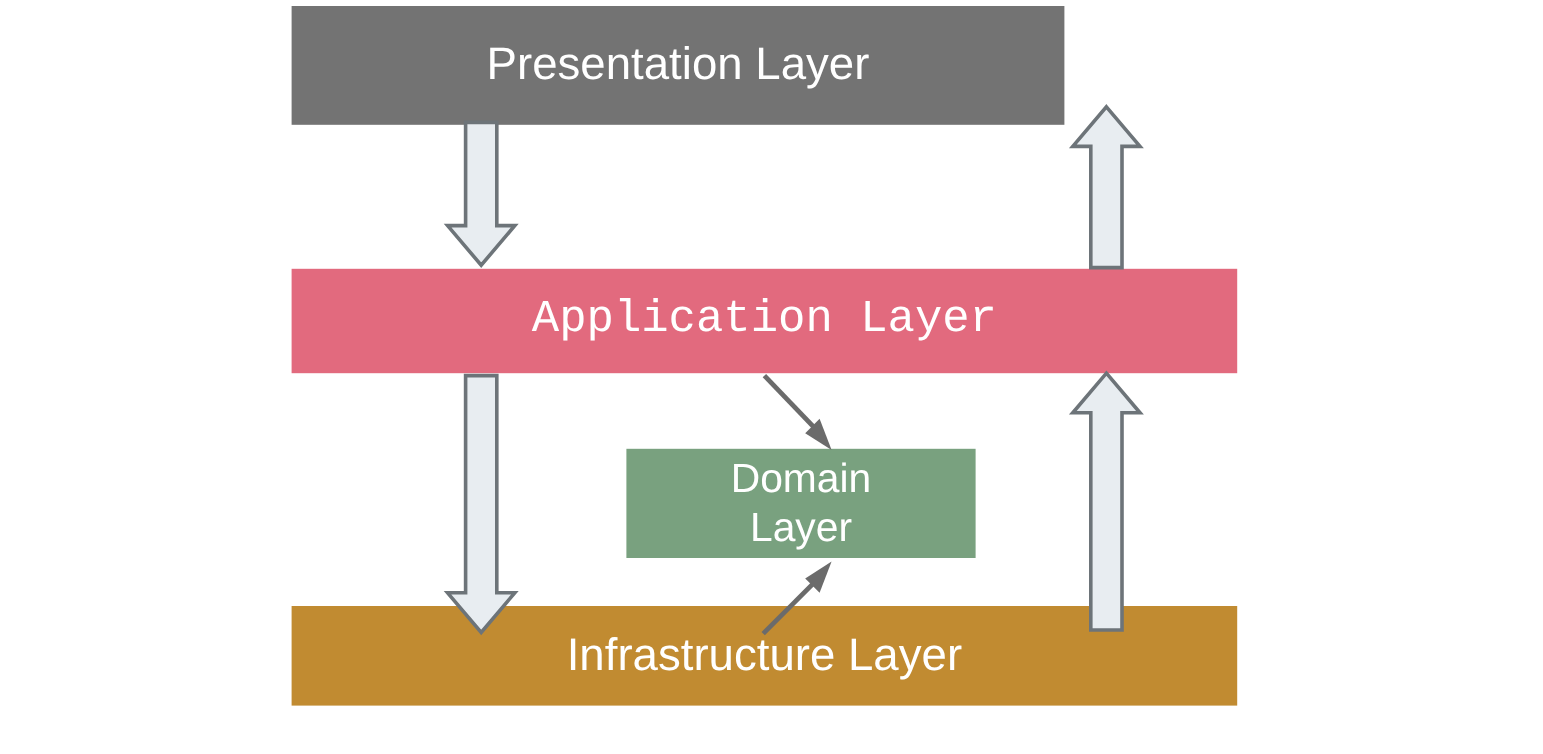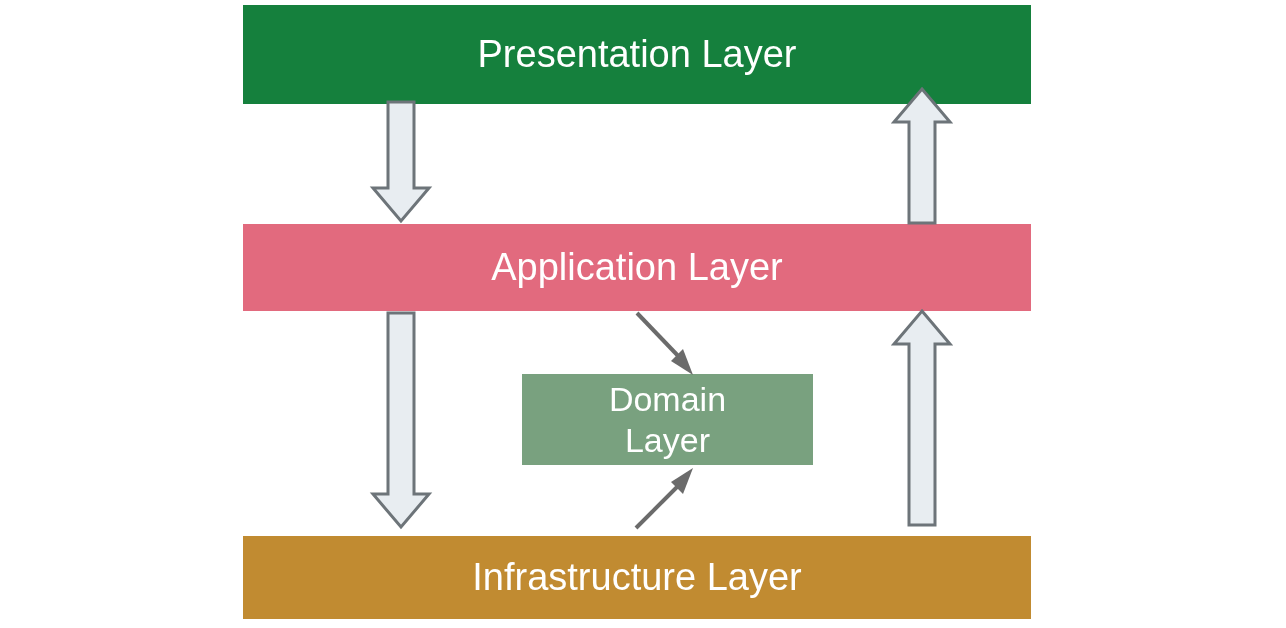--- a/index.html
+++ b/index.html
@@ -25,45 +25,46 @@
     justify-content: center;
     color: #ffffff;
     line-height: 1.18;
     text-align: center;
     white-space: pre-line;
     z-index: 1;
   }
   #presentation-layer {
     left: 243px;
     top: 5px;
-    width: 788px;
+    width: 644px;
     height: 99px;
-    background: #15803d;
+    background: #737373;
     font-size: 38px;
   }
   #application-layer {
     left: 243px;
     top: 224px;
     width: 788px;
     height: 87px;
     background: #e26a7e;
     font-size: 38px;
+    font-family: Liberation Mono, monospace;
   }
   #domain-layer {
     left: 522px;
     top: 374px;
     width: 291px;
     height: 91px;
     background: #79a17f;
     font-size: 34px;
     z-index: 3;
   }
   #infrastructure-layer {
     left: 243px;
-    top: 536px;
+    top: 505px;
     width: 788px;
     height: 83px;
     background: #c18b31;
     font-size: 38px;
   }
 
   .block-arrow {
     position: absolute;
     z-index: 2;
     overflow: visible;

